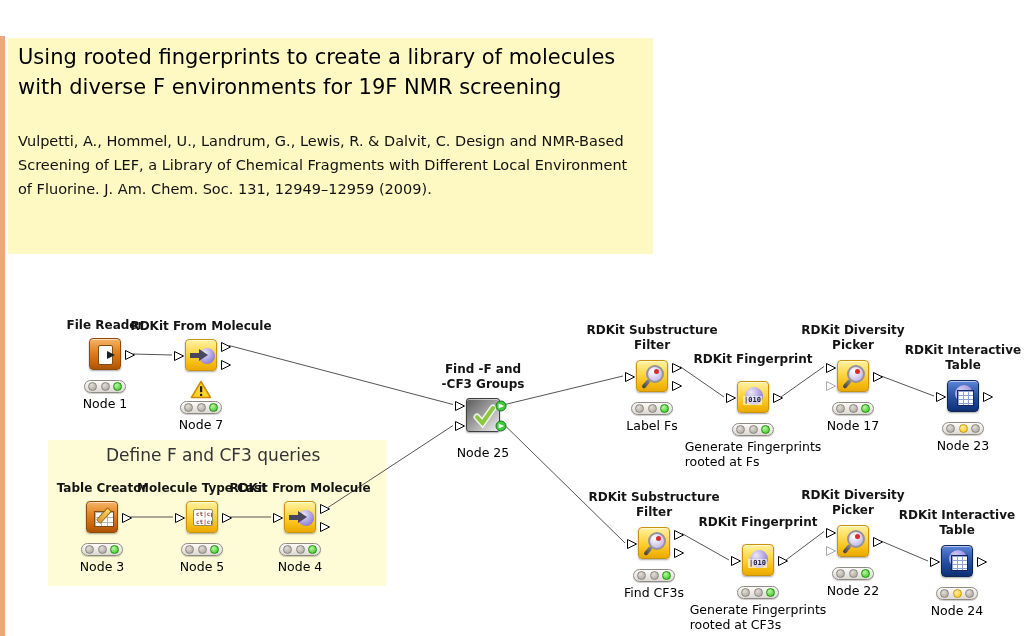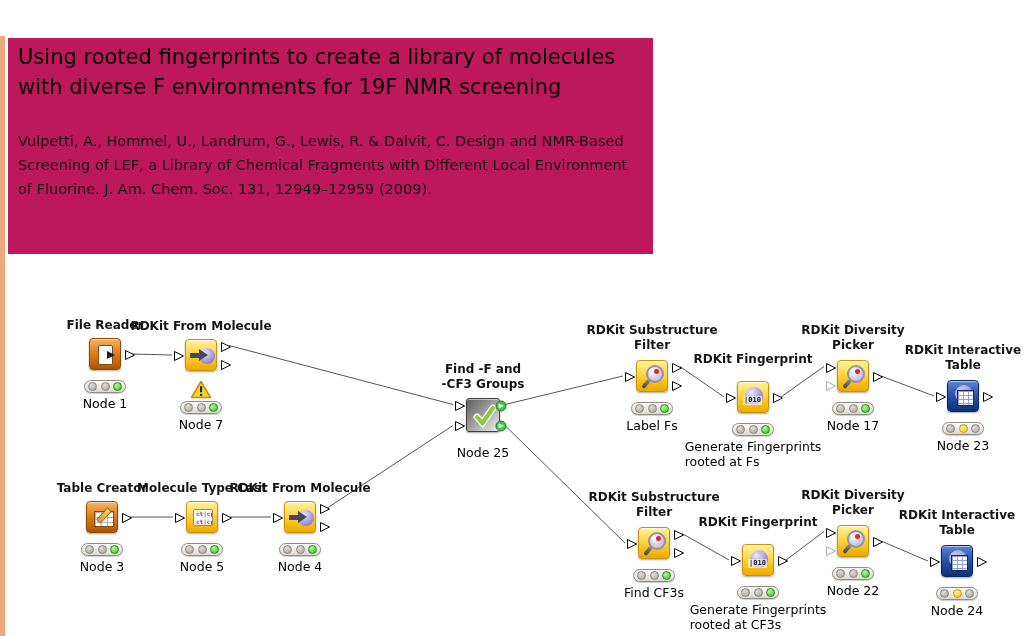--- a/index.html
+++ b/index.html
@@ -15,21 +15,21 @@
        border:1px solid #c08054;border-bottom:none;border-radius:6px 6px 0 0;
        box-shadow:inset 0 1px 0 rgba(255,255,255,.5);}
   .tabtitle{font-size:13px;color:#272625;}
   .tabicon,.tabclose{display:inline-flex;align-items:center;}
   .tabclose{cursor:pointer;margin-left:2px;}
   
   .canvas-bg{position:absolute;left:0;top:36px;width:1033px;height:600px;background:#ffffff;}
   .left-strip{position:absolute;left:0;top:36px;width:5px;height:600px;background:#eda77e;}
   
   .annotation{position:absolute;left:8px;top:38px;width:645px;height:216px;box-sizing:border-box;
-              background:#be185d;padding:4px 10px;}
+              background:#fef9c3;padding:4px 10px;}
   .ann-title{font-size:21px;line-height:30px;color:#000;}
   .ann-citation{margin-top:27px;font-size:14.5px;line-height:24px;color:#111;}
   
   .group{position:absolute;background:#fdfcd6;}
   #group1{left:30px;top:283px;width:258px;height:146px;}
   #group2{left:48px;top:440px;width:338px;height:146px;}
   .group-title{font-size:17px;color:#333;padding:5px 0 0 10px;white-space:nowrap;}
   #group2 .group-title{padding-left:58px;}
   
   #edges{position:absolute;left:0;top:0;width:1033px;height:636px;pointer-events:none;}
@@ -93,20 +93,23 @@
 <div id="window">
   <div class="canvas-bg"></div>
   <div class="left-strip"></div>
 
 
   <div class="annotation">
     <div class="ann-title">Using rooted fingerprints to create a library of molecules with diverse F environments for 19F NMR screening</div>
     <div class="ann-citation">Vulpetti, A., Hommel, U., Landrum, G., Lewis, R. &amp; Dalvit, C. Design and NMR-Based Screening of LEF, a Library of Chemical Fragments with Different Local Environment of Fluorine. J. Am. Chem. Soc. 131, 12949–12959 (2009).</div>
   </div>
 
+  <div class="group" id="group2">
+    <div class="group-title">Define F and CF3 queries</div>
+  </div>
 
   <svg id="edges" width="1033" height="636">
       <line x1="133" y1="354" x2="172" y2="355"></line>
       <line x1="229" y1="345.5" x2="453" y2="404.5"></line>
       <line x1="328" y1="507.5" x2="453" y2="425.5"></line>
       <line x1="505" y1="404.5" x2="623" y2="376"></line>
       <line x1="505" y1="425.5" x2="625" y2="543"></line>
       <line x1="680" y1="366.5" x2="724" y2="397"></line>
       <line x1="781" y1="397" x2="824" y2="366.5"></line>
       <line x1="881" y1="376" x2="934" y2="396"></line>

